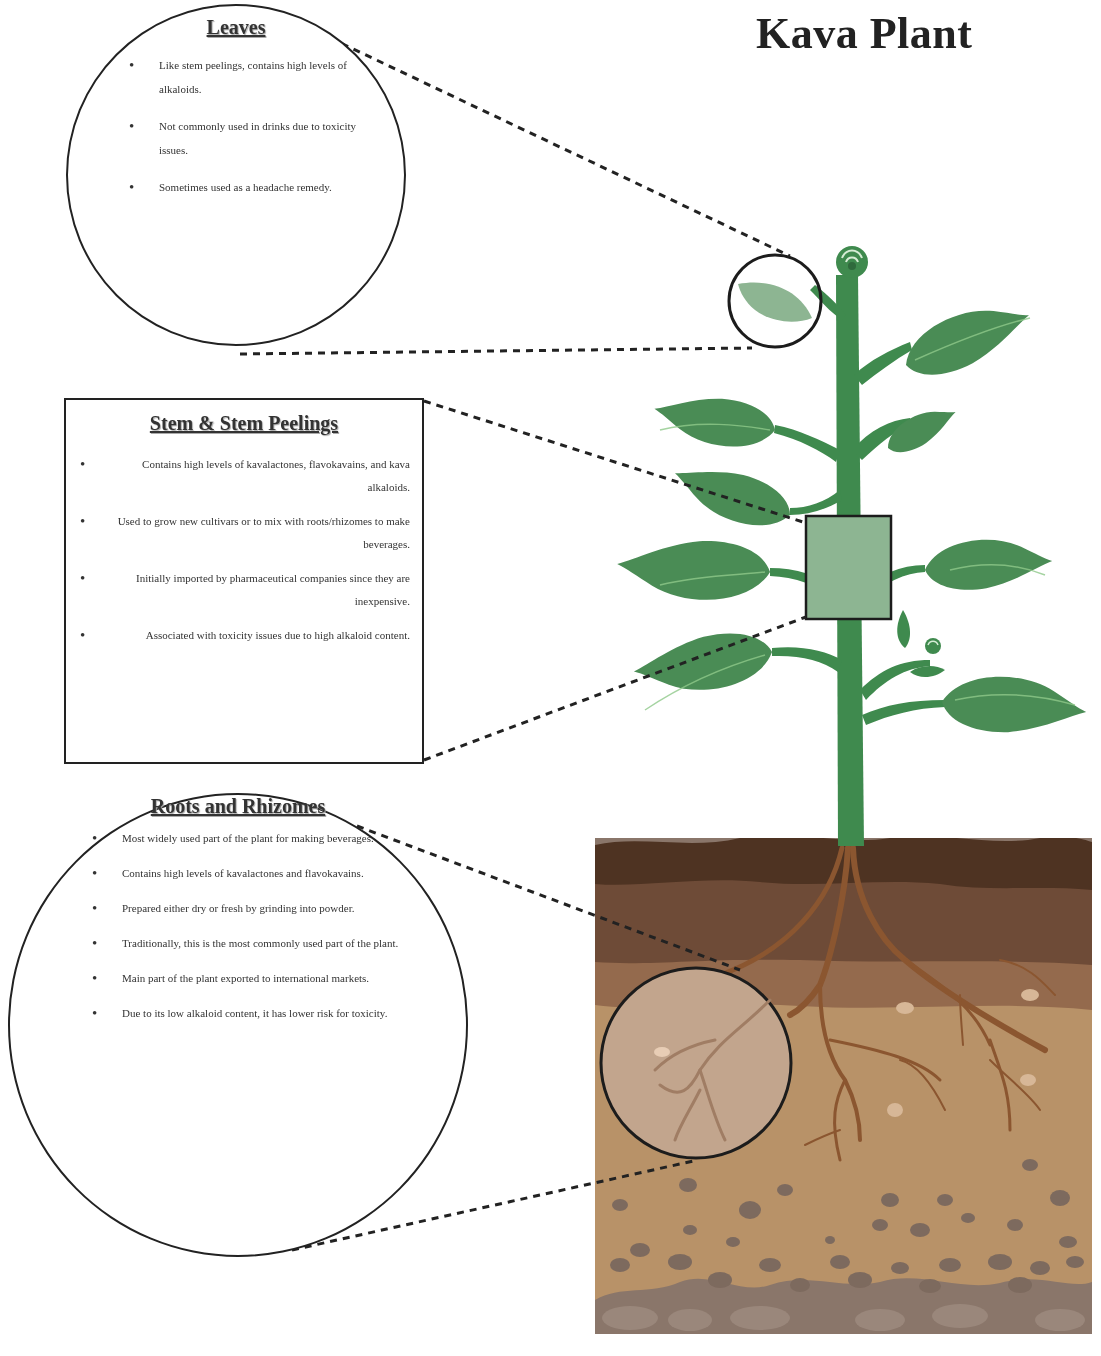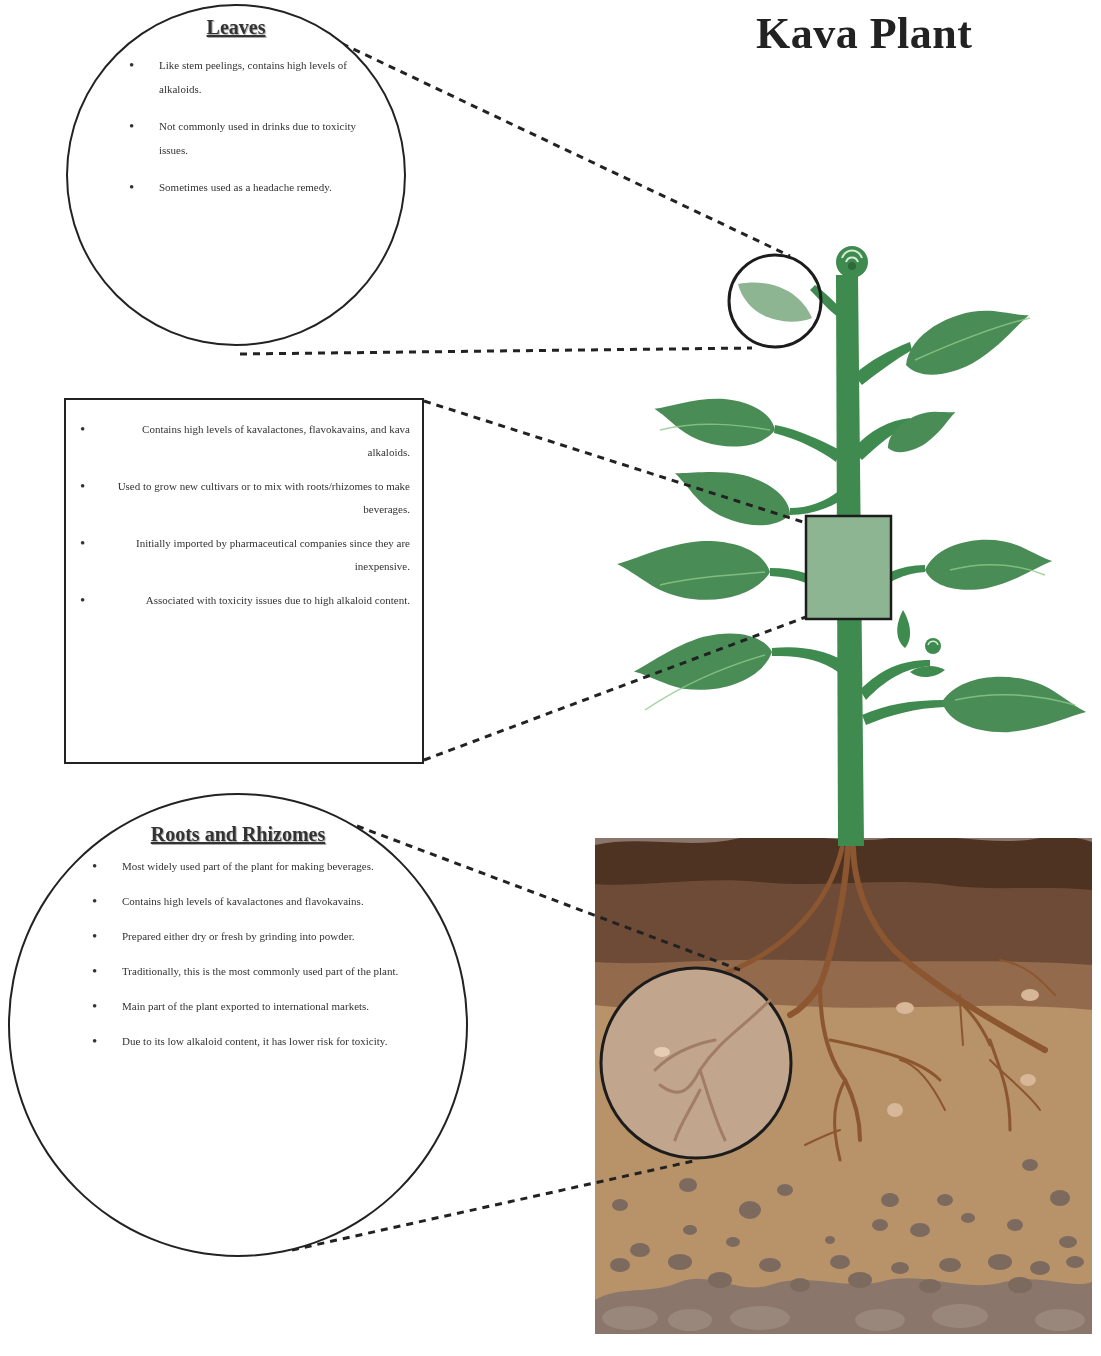--- a/index.html
+++ b/index.html
@@ -18,21 +18,21 @@
   .panel li::before { content: "\2022"; position: absolute; left: -30px; top: 0; font-size: 15px; }
   #leaves { left: 66px; top: 4px; width: 340px; height: 342px; }
   #leaves h2 { margin-top: 10px; }
   #leaves ul { margin: 14px 0 0 91px; width: 205px; }
   #leaves li { margin-bottom: 13px; }
   #stem { left: 64px; top: 398px; width: 360px; height: 366px; }
   #stem h2 { margin-top: 12px; }
   #stem ul { margin: 18px 0 0 44px; width: 300px; text-align: right; }
   #stem li { margin-bottom: 11px; line-height: 23px; }
   #roots { left: 8px; top: 793px; width: 460px; height: 464px; }
-  #roots h2 { margin-top: 28px; }
+  #roots h2 { }
   #roots ul { margin: 8px 0 0 112px; width: 280px; }
   #roots li { margin-bottom: 11px; line-height: 24px; }
 </style>
 </head>
 <body>
 
 <svg class="art" width="1101" height="1356" viewBox="0 0 1101 1356" xmlns="http://www.w3.org/2000/svg">
   <defs>
     <clipPath id="soilclip">
         <rect x="595" y="838" width="497" height="496"></rect>
@@ -201,20 +201,21 @@
 <section class="panel circle" id="leaves">
   <h2>Leaves</h2>
   <ul>
     <li>Like stem peelings, contains high levels of alkaloids.</li>
     <li>Not commonly used in drinks due to toxicity issues.</li>
     <li>Sometimes used as a headache remedy.</li>
   </ul>
 </section>
 
 <section class="panel box" id="stem">
+  <h2>Stem &amp; Stem Peelings</h2>
   <ul>
     <li>Contains high levels of kavalactones, flavokavains, and kava alkaloids.</li>
     <li>Used to grow new cultivars or to mix with roots/rhizomes to make beverages.</li>
     <li>Initially imported by pharmaceutical companies since they are inexpensive.</li>
     <li>Associated with toxicity issues due to high alkaloid content.</li>
   </ul>
 </section>
 
 <section class="panel circle" id="roots">
   <h2>Roots and Rhizomes</h2>

